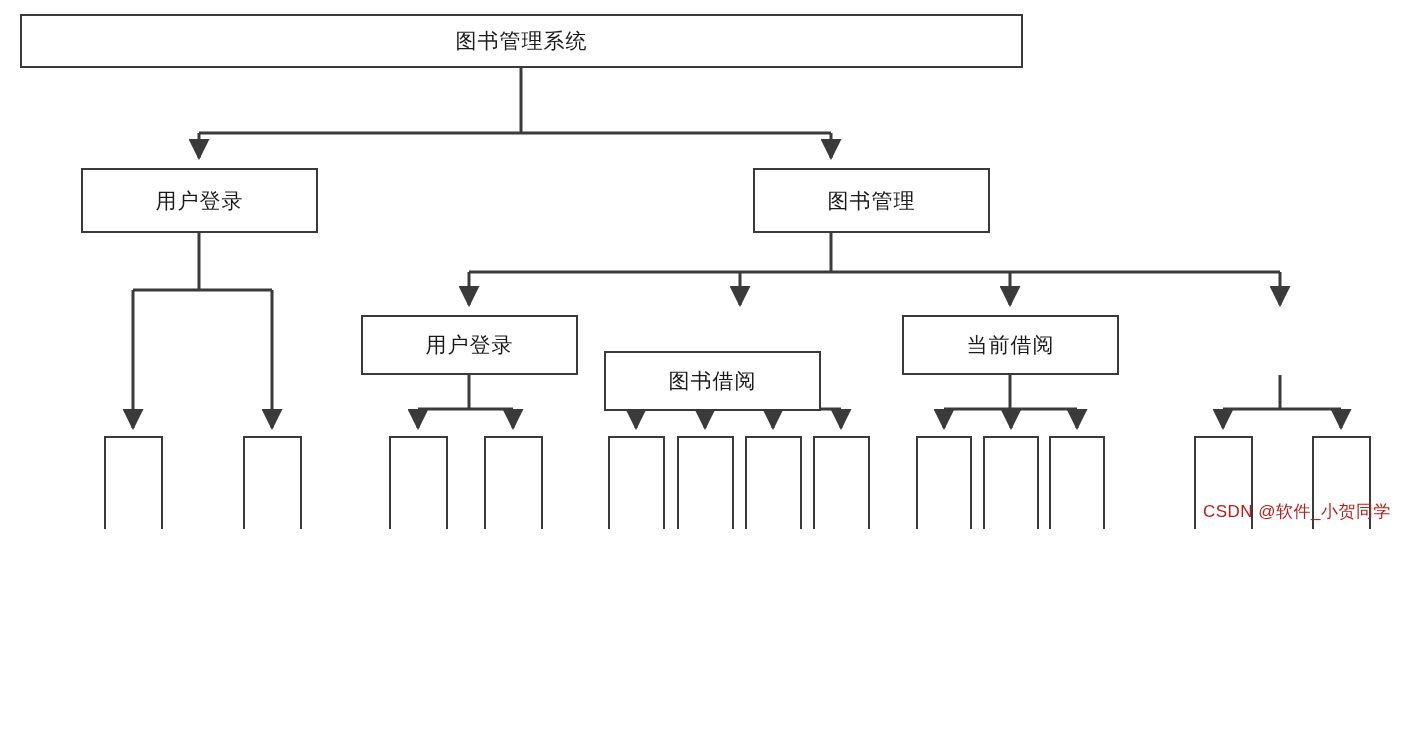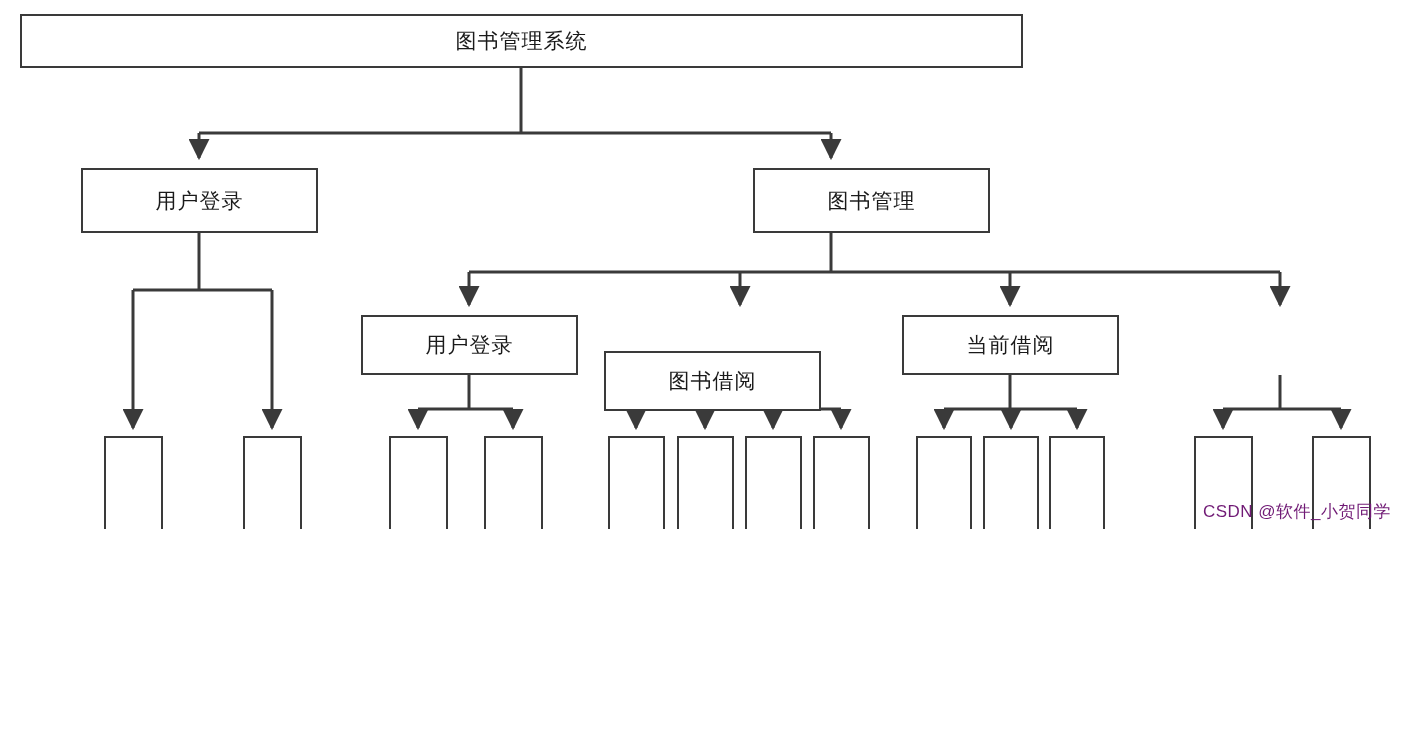--- a/index.html
+++ b/index.html
@@ -56,21 +56,21 @@
   }
   .node .label {
     display: block;
     white-space: nowrap;
   }
   #watermark {
     position: absolute;
     right: 14px;
     bottom: 6px;
     font-size: 17px;
-    color: #701a75;
+    color: #b91c1c;
     letter-spacing: 0.5px;
     z-index: 5;
     white-space: nowrap;
     font-family: "Liberation Sans", "DejaVu Sans", sans-serif;
   }
 </style>
 </head>
 <body>
 
 <div id="canvas">

